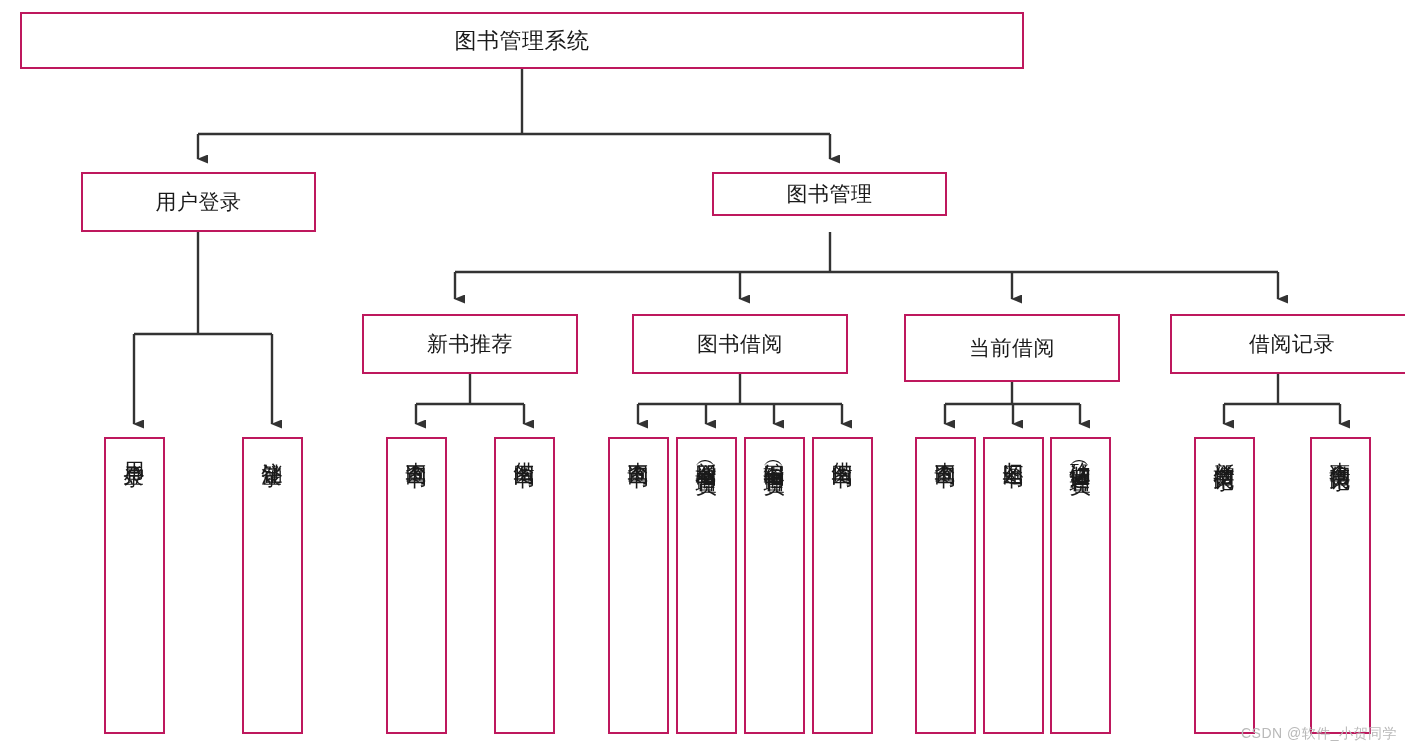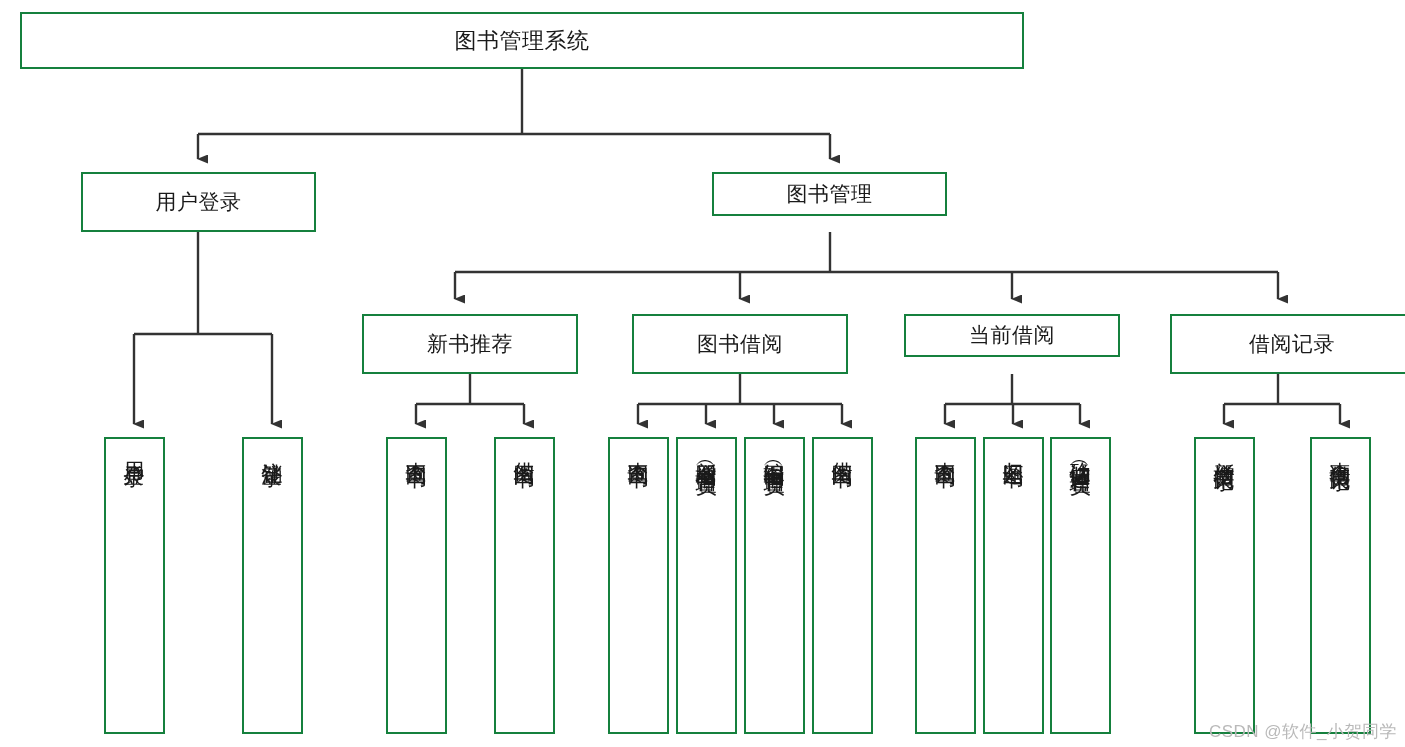--- a/index.html
+++ b/index.html
@@ -23,21 +23,21 @@
     left: 0;
     top: 0;
     width: 1405px;
     height: 747px;
     pointer-events: none;
   }
   .node {
     position: absolute;
     box-sizing: border-box;
     background: #ffffff;
-    border: 2px solid #15803d;
+    border: 2px solid #be185d;
     display: flex;
     align-items: center;
     justify-content: center;
     color: #1a1a1a;
   }
   .node-label {
     display: block;
     text-align: center;
     line-height: 1.18;
     white-space: pre;
@@ -60,21 +60,21 @@
     writing-mode: vertical-rl;
     text-orientation: upright;
     font-size: 21px;
     line-height: 1;
     letter-spacing: 2px;
   }
   #watermark {
     position: absolute;
     right: 8px;
     bottom: 4px;
-    font-size: 17px;
+    font-size: 14px;
     color: #b9b9b9;
     letter-spacing: 0.5px;
     white-space: nowrap;
     user-select: none;
     text-align: center;
   }
 </style>
 </head>
 <body>
 
@@ -145,21 +145,21 @@
   </div>
 
   <div class="node horiz" style="left:362px; top:314px; width:216px; height:60px;">
     <span class="node-label">新书推荐</span>
   </div>
 
   <div class="node horiz" style="left:632px; top:314px; width:216px; height:60px;">
     <span class="node-label">图书借阅</span>
   </div>
 
-  <div class="node horiz" style="left:904px; top:314px; width:216px; height:43px;">
+  <div class="node horiz" style="left:904px; top:314px; width:216px; height:68px;">
     <span class="node-label">当前借阅</span>
   </div>
 
   <div class="node horiz" style="left:1170px; top:314px; width:244px; height:60px;">
     <span class="node-label">借阅记录</span>
   </div>
 
   <div class="node vert" style="left:104px; top:437px; width:61px; height:297px;">
     <span class="node-label">用户登录</span>
   </div>

